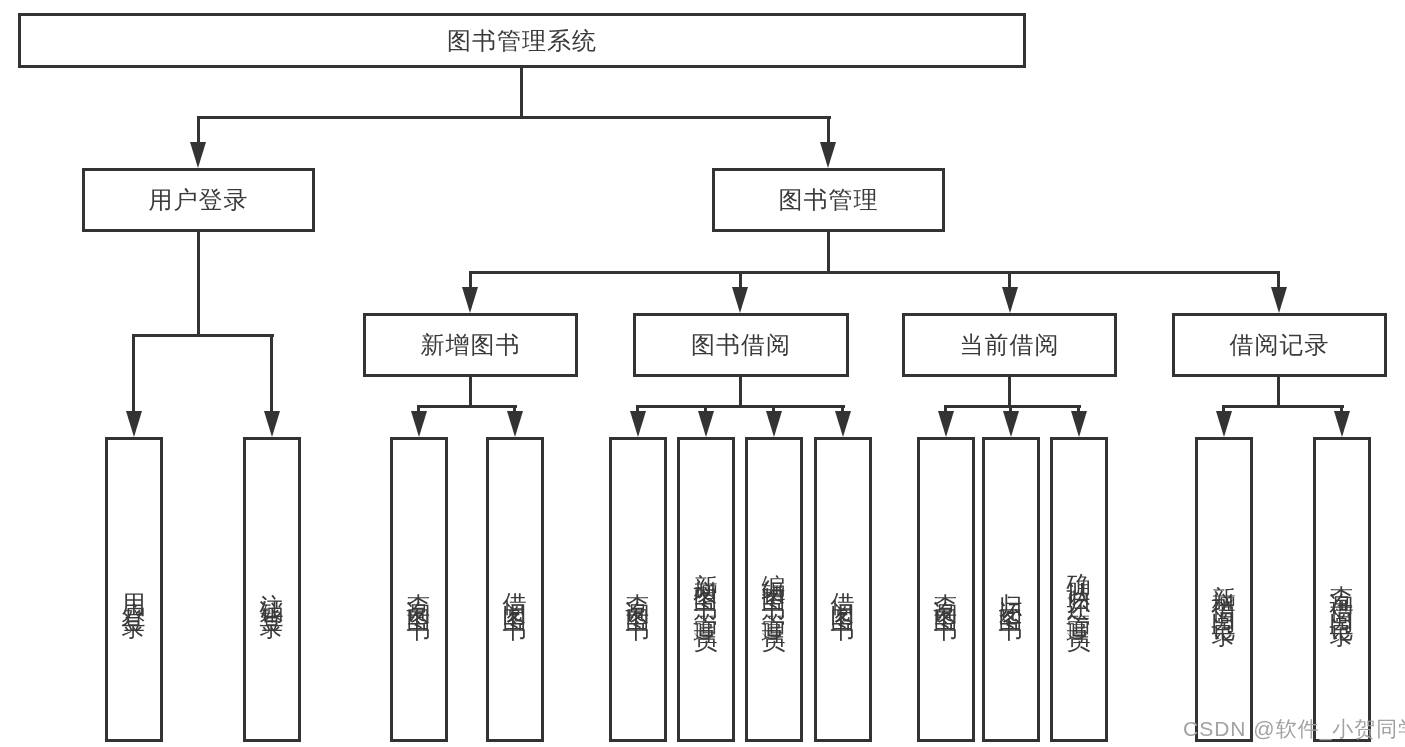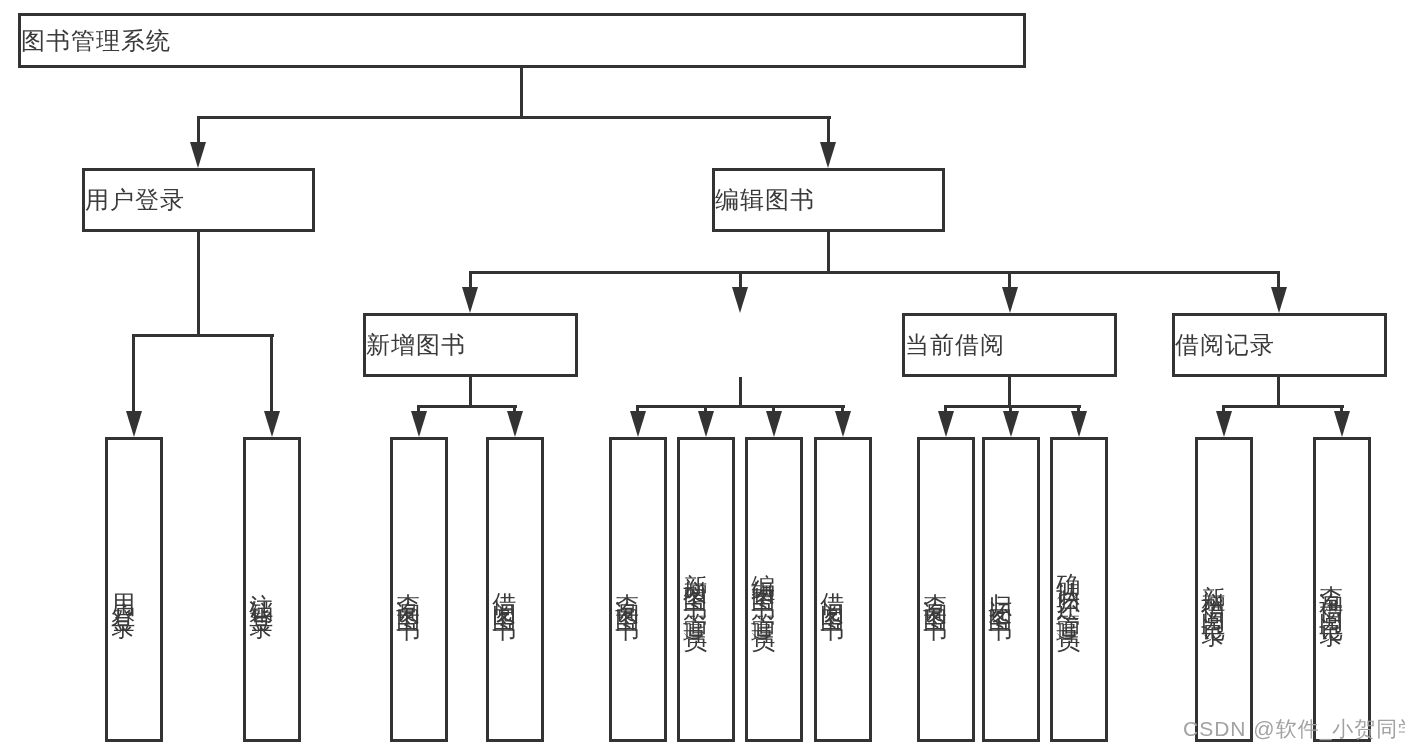--- a/index.html
+++ b/index.html
@@ -10,21 +10,21 @@
     font-family:"Liberation Sans","DejaVu Sans",sans-serif;
     overflow:hidden;
   }
   .box {
     position:absolute;
     box-sizing:border-box;
     background:#ffffff;
     border:3px solid #333333;
     display:flex;
     align-items:center;
-    justify-content:flex-start;
+    justify-content:center;
     z-index:2;
   }
   .box.h span {
     font-size:24px;
     color:#3a3a3a;
     letter-spacing:1px;
     white-space:nowrap;
   }
   .box.v span {
     writing-mode:vertical-rl;
@@ -65,27 +65,30 @@
 
   <div class="box h" style="left:18px;top:13px;width:1008px;height:55px">
     <span>图书管理系统</span>
   </div>
 
   <div class="box h" style="left:82px;top:168px;width:233px;height:64px">
     <span>用户登录</span>
   </div>
 
   <div class="box h" style="left:712px;top:168px;width:233px;height:64px">
-    <span>编辑图书</span>
+    <span>图书管理</span>
   </div>
 
   <div class="box h" style="left:363px;top:313px;width:215px;height:64px">
     <span>新增图书</span>
   </div>
 
+  <div class="box h" style="left:633px;top:313px;width:216px;height:64px">
+    <span>图书借阅</span>
+  </div>
 
   <div class="box h" style="left:902px;top:313px;width:215px;height:64px">
     <span>当前借阅</span>
   </div>
 
   <div class="box h" style="left:1172px;top:313px;width:215px;height:64px">
     <span>借阅记录</span>
   </div>
 
   <div class="box v" style="left:105px;top:437px;width:58px;height:305px">

